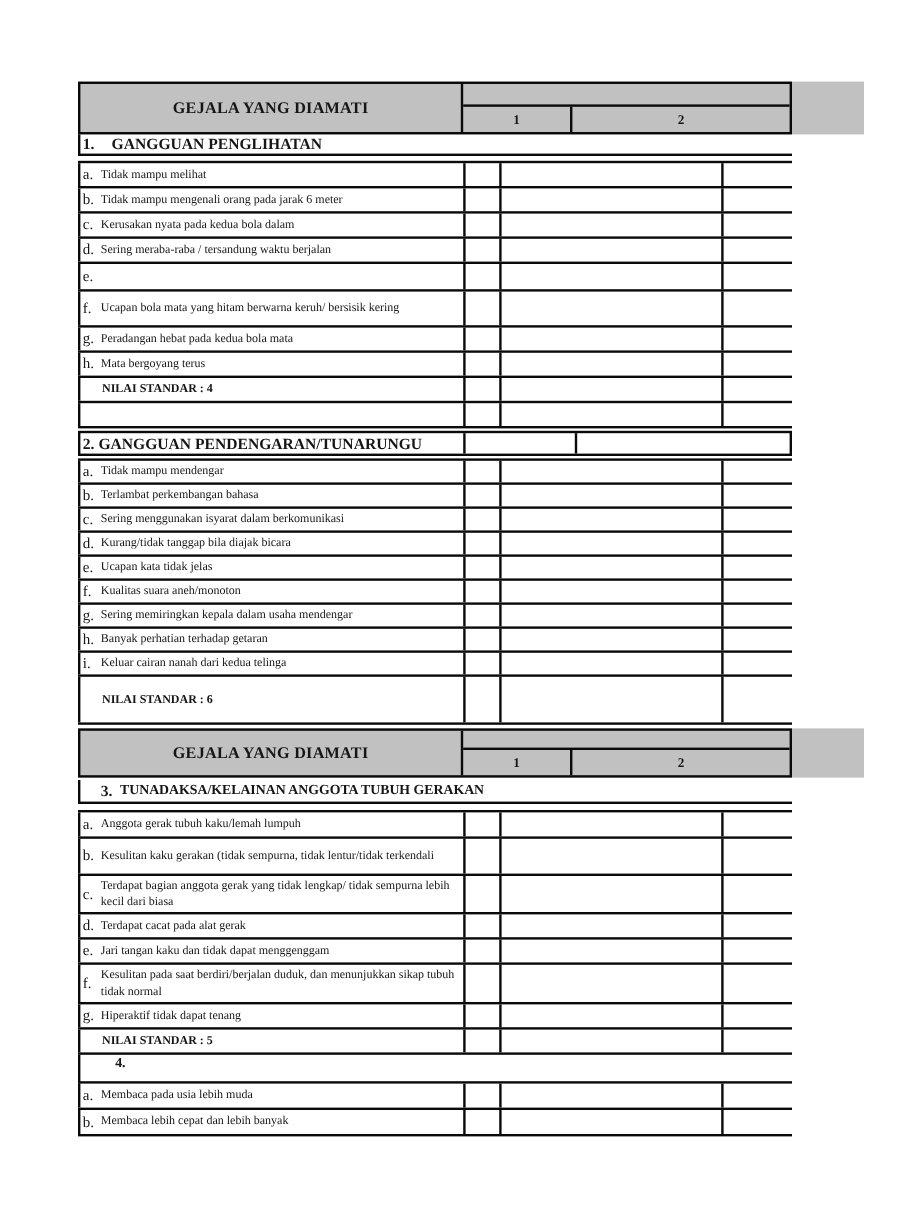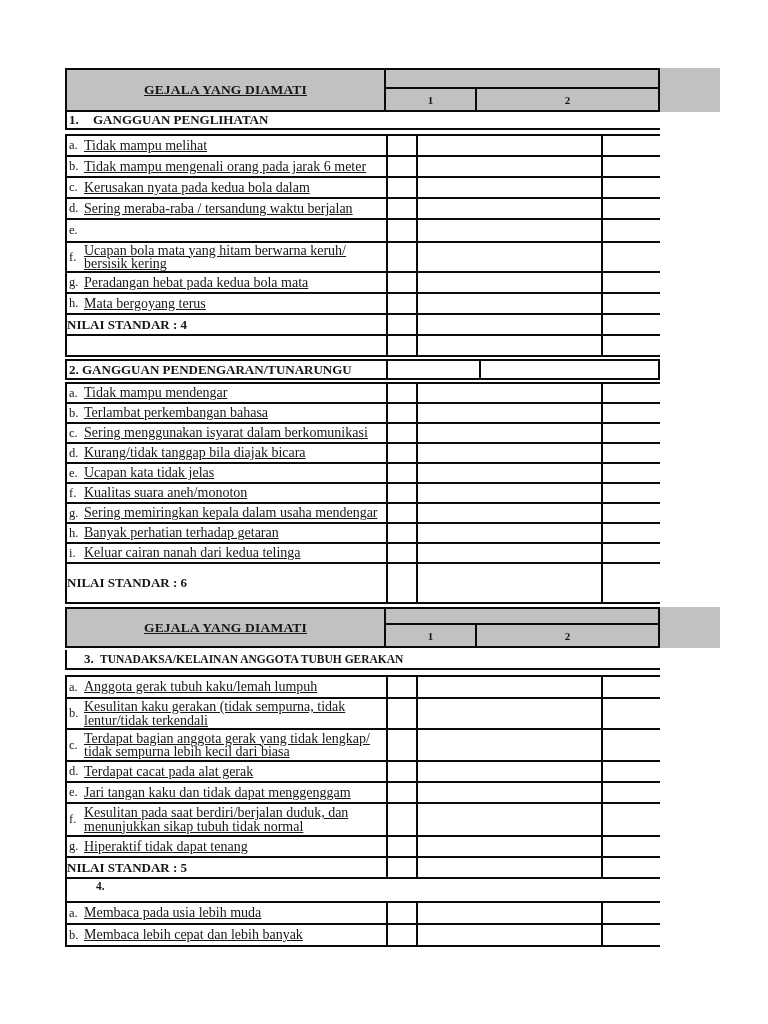--- a/index.html
+++ b/index.html
@@ -16,21 +16,21 @@
   }
   .content{position:absolute;left:65px;top:68px;width:655px;}
 
   
   .hband{width:655px;background:var(--header-bg);}
   .htable{width:595px;box-sizing:border-box;border:2px solid var(--border);display:flex;}
   .hband1 .htable{height:44px;}
   .hband2 .htable{height:41px;}
   .hleft{width:319px;box-sizing:border-box;border-right:2px solid var(--border);
     display:flex;align-items:center;justify-content:center;
-    font-weight:bold;font-size:13.5px;letter-spacing:.2px;text-decoration:underline;}
+    font-weight:bold;font-size:13.5px;letter-spacing:.2px;}
   .hright{flex:1;display:flex;flex-direction:column;}
   .hstrip{flex:1;}
   .hsub{height:21px;border-top:2px solid var(--border);display:flex;}
   .hc1{width:91px;box-sizing:border-box;border-right:2px solid var(--border);
     display:flex;align-items:center;justify-content:center;font-size:11px;font-weight:bold;}
   .hc2{flex:1;display:flex;align-items:center;justify-content:center;font-size:11px;font-weight:bold;}
 
   
   .sect{width:595px;box-sizing:border-box;border-left:2px solid var(--border);
     border-bottom:2px solid var(--border);display:flex;align-items:center;font-weight:bold;}
@@ -51,22 +51,22 @@
   
   .block{width:595px;border-top:2px solid var(--border);}
   .gap2{margin-top:2px;} .gap3{margin-top:3px;} .gap4{margin-top:4px;} .gap5{margin-top:5px;}
   .row{display:flex;border-bottom:2px solid var(--border);box-sizing:border-box;}
   .cdesc{width:321px;box-sizing:border-box;border-left:2px solid var(--border);
     display:flex;align-items:center;overflow:hidden;}
   .cn{width:30px;box-sizing:border-box;border-left:2px solid var(--border);}
   .cw{width:185px;box-sizing:border-box;border-left:2px solid var(--border);}
   .cl{width:57px;box-sizing:border-box;border-left:2px solid var(--border);}
   .letter{flex:none;width:15px;padding-left:2px;font-size:12.5px;}
-  .itext{font-size:14px;line-height:13.5px;padding-right:6px;text-decoration:underline;}
-  .std{font-weight:bold;font-size:13px;}
+  .itext{font-size:10px;line-height:13.5px;padding-right:6px;}
+  .std{font-weight:bold;font-size:10px;padding-left:18px;}
   .r20{height:20px;} .r21{height:21px;} .r22{height:22px;} .r23{height:23px;} .r30{height:30px;} .r31{height:31px;} .r32{height:32px;}
   .r33{height:33px;} .r40{height:40px;text-align:center;}
 </style>
 </head>
 <body>
 
 <div class="page">
   <div class="content">
 
     <div class="hband hband1">

